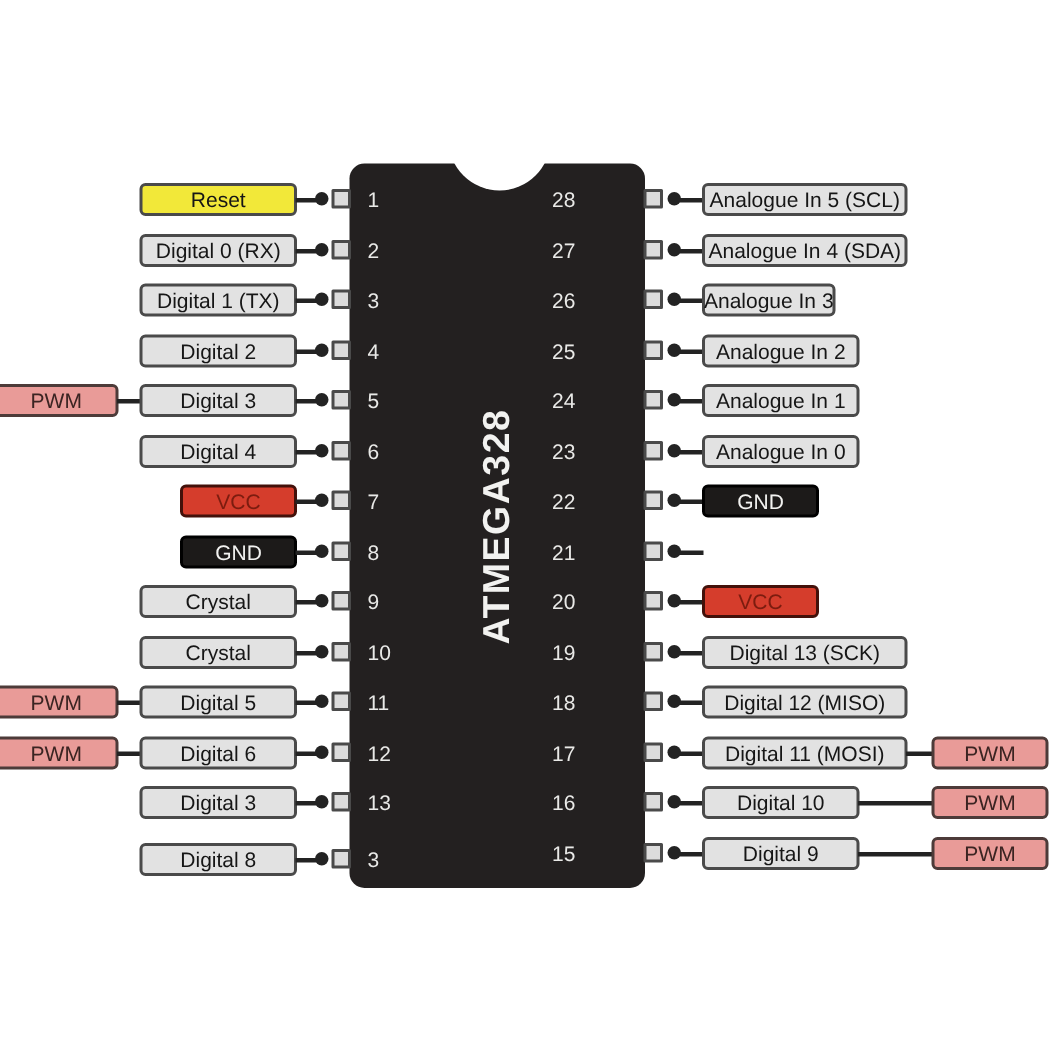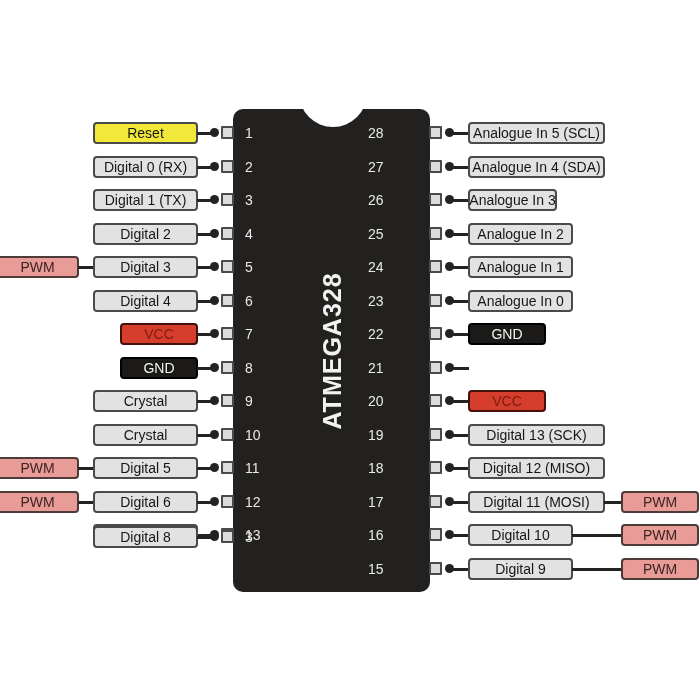--- a/index.html
+++ b/index.html
@@ -133,21 +133,21 @@
         <div class="stub" style="left: 221px;"></div>
         <div class="pnum pl">12</div>
       </div>
       <div class="pin-row" style="top: 524px;">
         <div class="box " style="left: 93px; width: 105px;">Digital 3</div>
         <div class="cline" style="left: 197px; width: 17px;"></div>
         <div class="dot" style="left: 210px;"></div>
         <div class="stub" style="left: 221px;"></div>
         <div class="pnum pl">13</div>
       </div>
-      <div class="pin-row" style="top: 526px;">
+      <div class="pin-row" style="top: 562px;">
         <div class="box " style="left: 93px; width: 105px;">Digital 8</div>
         <div class="cline" style="left: 197px; width: 17px;"></div>
         <div class="dot" style="left: 210px;"></div>
         <div class="stub" style="left: 221px;"></div>
         <div class="pnum pl">3</div>
       </div>
       <div class="pin-row" style="top: 122px;">
         <div class="pnum pr">28</div>
         <div class="stub" style="left: 429px;"></div>
         <div class="dot" style="left: 445px;"></div>

